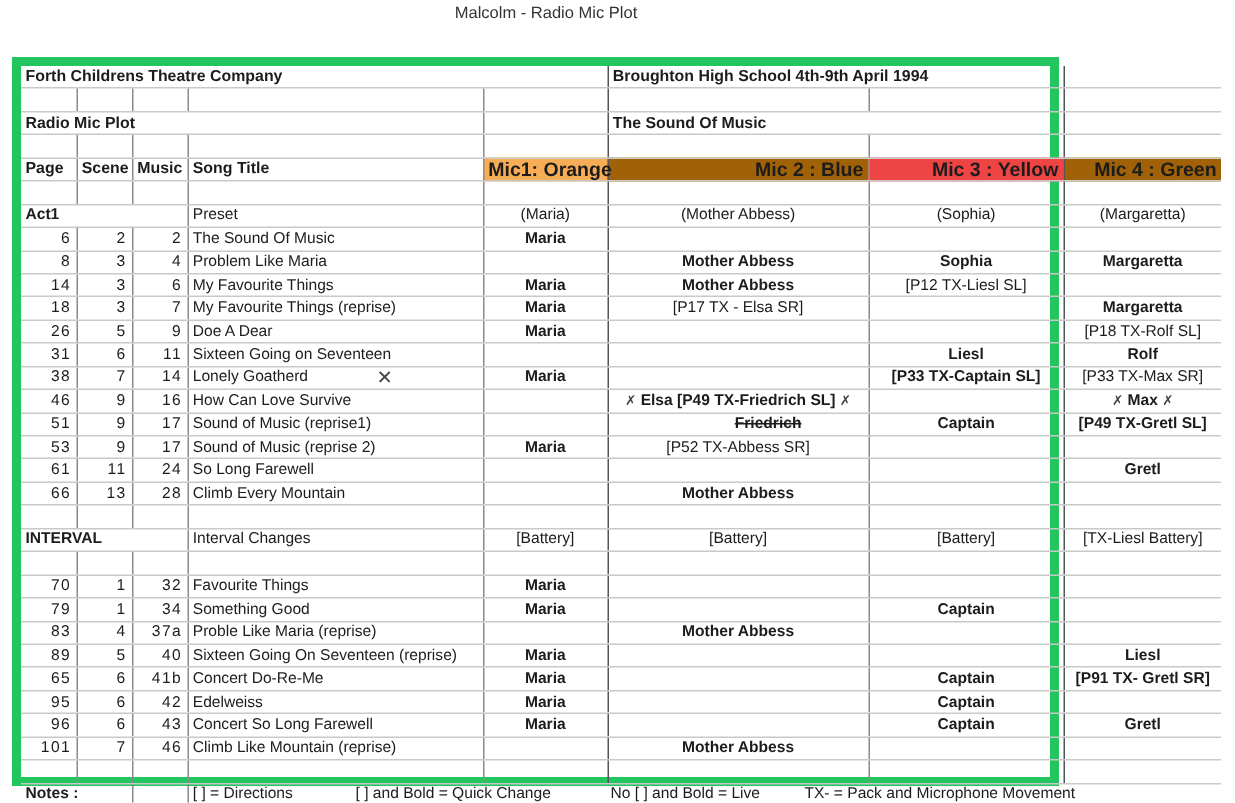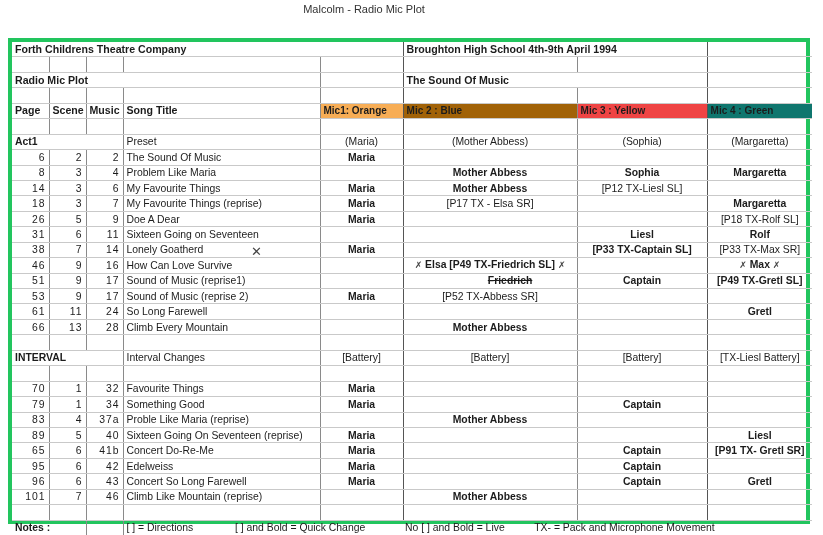--- a/index.html
+++ b/index.html
@@ -5,22 +5,22 @@
   html, body { margin: 0; padding: 0; background: #ffffff; }
   body {
     width: 823px; height: 535px; position: relative; overflow: hidden;
     font-family: "Liberation Sans", sans-serif; color: #1c1c1c;
   }
   .page-header {
     position: absolute; top: 3px; left: 0; width: 728px; text-align: center;
     font-size: 11px; color: #333;
   }
   .sheet {
-    position: absolute; left: 8px; top: 38px; width: 802px; height: 486px;
-    border: 4px solid #22c55e; box-sizing: border-box;
+    position: absolute; left: 8px; top: 38px; width: 698px; height: 486px;
+    border: 6px solid #22c55e; box-sizing: border-box;
   }
   table.plot {
     border-collapse: collapse; table-layout: fixed; width: 800px;
     font-size: 10.4px;
   }
   table.plot td {
     height: 14.45px; padding: 0 3px; border-bottom: 1px solid #c9c9c9;
     white-space: nowrap; overflow: visible; line-height: 13px;
     vertical-align: middle;
   }
@@ -31,25 +31,25 @@
   col.c-mic1  { width: 83px; }
   col.c-mic2  { width: 174px; }
   col.c-mic3  { width: 130px; }
   col.c-mic4  { width: 105px; }
   td.vl { border-left: 1px solid #8a8a8a; }
   td.vl-strong { border-left: 1px solid #555; }
   td.num { text-align: right; padding-right: 8px; letter-spacing: 1px; }
   td.ctr { text-align: center; }
   td.b { font-weight: bold; }
   td.hdr { font-weight: bold; font-size: 10.6px; }
-  td.mic { text-align: left; font-weight: bold; font-size: 10px; }
+  td.mic { text-align: right; font-weight: bold; font-size: 13px; }
   .mic1 { background: #f7ad55; }
   .mic2 { background: #a16207; }
   .mic3 { background: #ef4444; }
-  .mic4 { background: #0f766e; }
+  .mic4 { background: #a16207; }
   .struck { text-decoration: line-through; padding-left: 40px; }
   .xmark { font-weight: normal; font-size: 9px; color: #444; }
   .pencil-x {
     position: absolute; left: 251px; top: 244px; font-size: 13px; color: #444;
   }
   .notes-row td { border-bottom: none; }
 </style>
 </head>
 <body>
 

